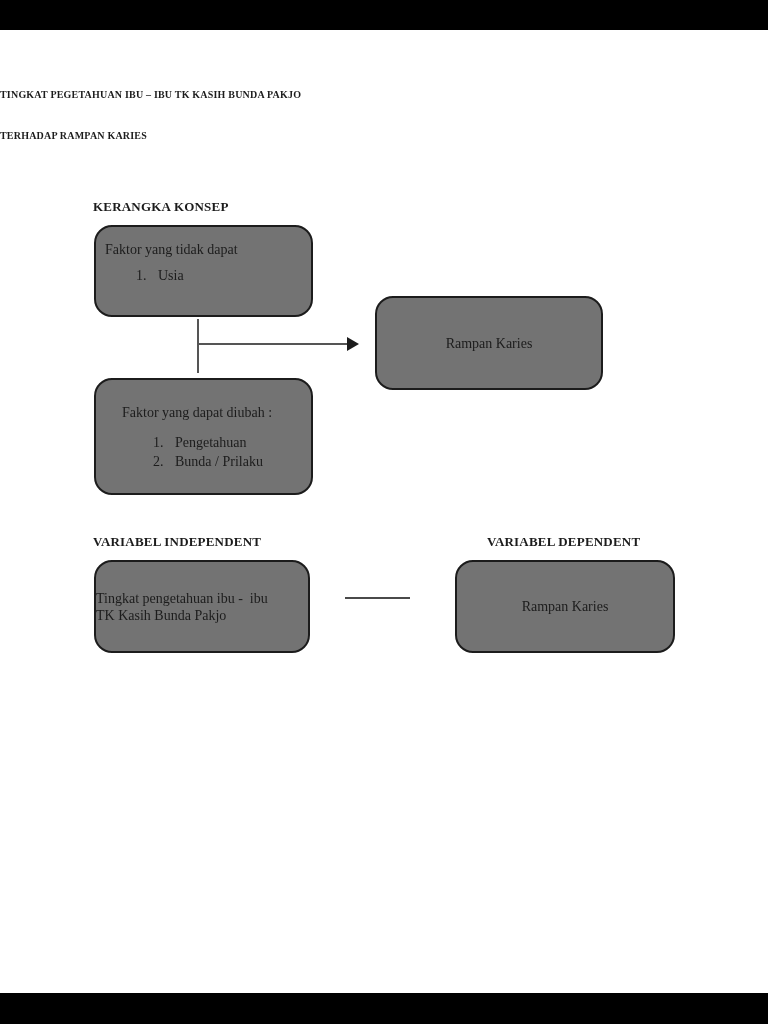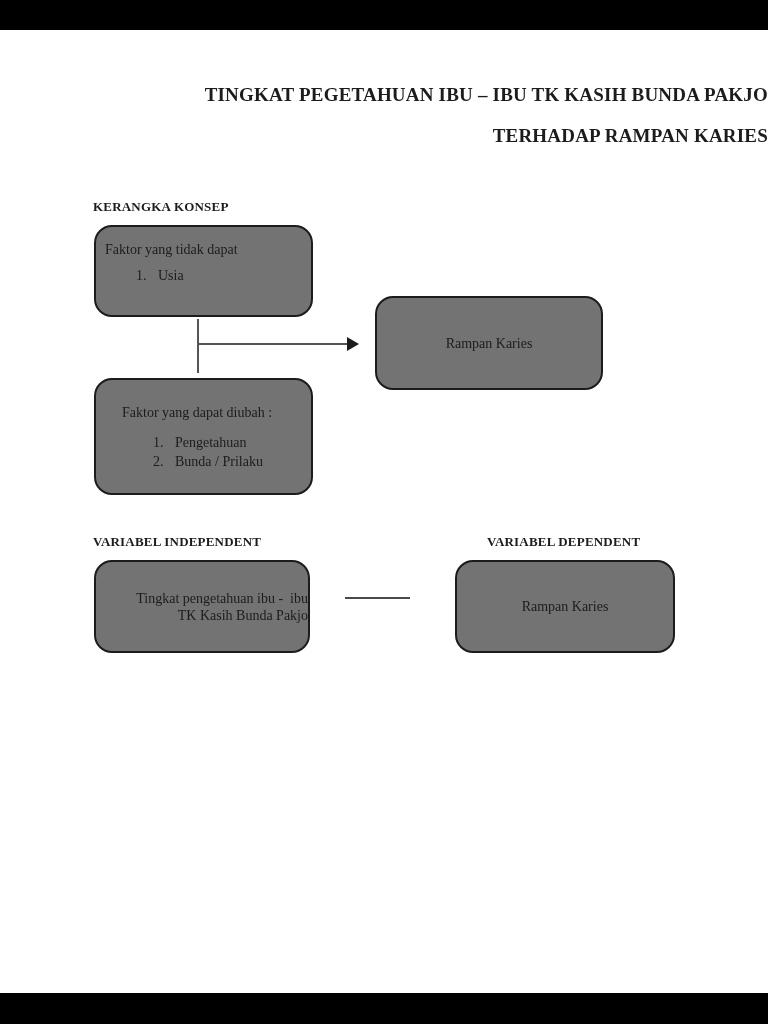--- a/index.html
+++ b/index.html
@@ -11,21 +11,21 @@
     overflow: hidden;
   }
   #screen { position: relative; width: 768px; height: 1024px; background: #ffffff; }
 
   .letterbox { position: absolute; left: 0; width: 768px; background: #000000; }
   .letterbox.top { top: 0; height: 30px; }
   .letterbox.bottom { top: 993px; height: 31px; }
 
   .doc-title {
     position: absolute; left: 0; width: 768px;
-    text-align: right; font-weight: bold; font-size: 19px; line-height: 18px;
+    text-align: left; font-weight: bold; font-size: 10px; line-height: 18px;
     letter-spacing: 0.2px; white-space: pre;
   }
   .doc-title.line1 { top: 86px; }
   .doc-title.line2 { top: 115px; margin-top: 12px; }
 
   .section-heading {
     position: absolute; font-weight: bold; font-size: 13px; line-height: 16px;
     letter-spacing: 0.2px; white-space: pre;
   }
   #heading-kerangka { left: 93px; top: 199px; }
@@ -35,21 +35,21 @@
   .rbox {
     position: absolute; box-sizing: border-box;
     border: 2px solid #1c1c1c; border-radius: 18px;
     background: #737373; font-size: 14px; line-height: 19px;
   }
   #box-unchangeable { left: 94px; top: 225px; width: 219px; height: 92px; padding: 13px 8px 0 9px; }
   #box-changeable   { left: 94px; top: 378px; width: 219px; height: 117px; padding: 23px 8px 0 26px; }
   #box-outcome      { left: 375px; top: 296px; width: 228px; height: 94px;
                       display: flex; align-items: center; justify-content: center; }
   #box-independent  { left: 94px; top: 560px; width: 216px; height: 93px;
-                      display: flex; flex-direction: column; align-items: flex-end; justify-content: center;
+                      display: flex; flex-direction: column; align-items: flex-start; justify-content: center;
                       text-align: center; line-height: 17px; }
   #box-dependent    { left: 455px; top: 560px; width: 220px; height: 93px;
                       display: flex; align-items: center; justify-content: center; }
 
   .box-label { white-space: pre-wrap; }
   .num-list { margin-top: 7px; padding-left: 31px; }
   #box-changeable .num-list { margin-top: 11px; }
   .num-item { display: flex; }
   .num-item .num { display: inline-block; width: 22px; flex: 0 0 22px; }
   .num-item .itm { white-space: pre-wrap; }

